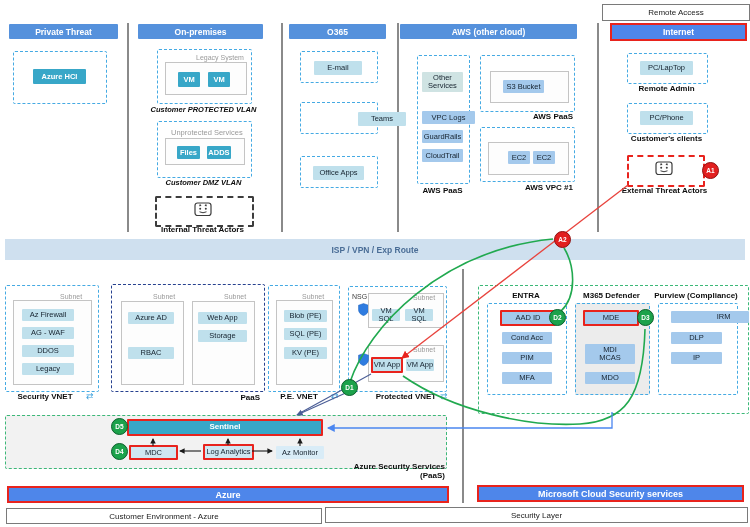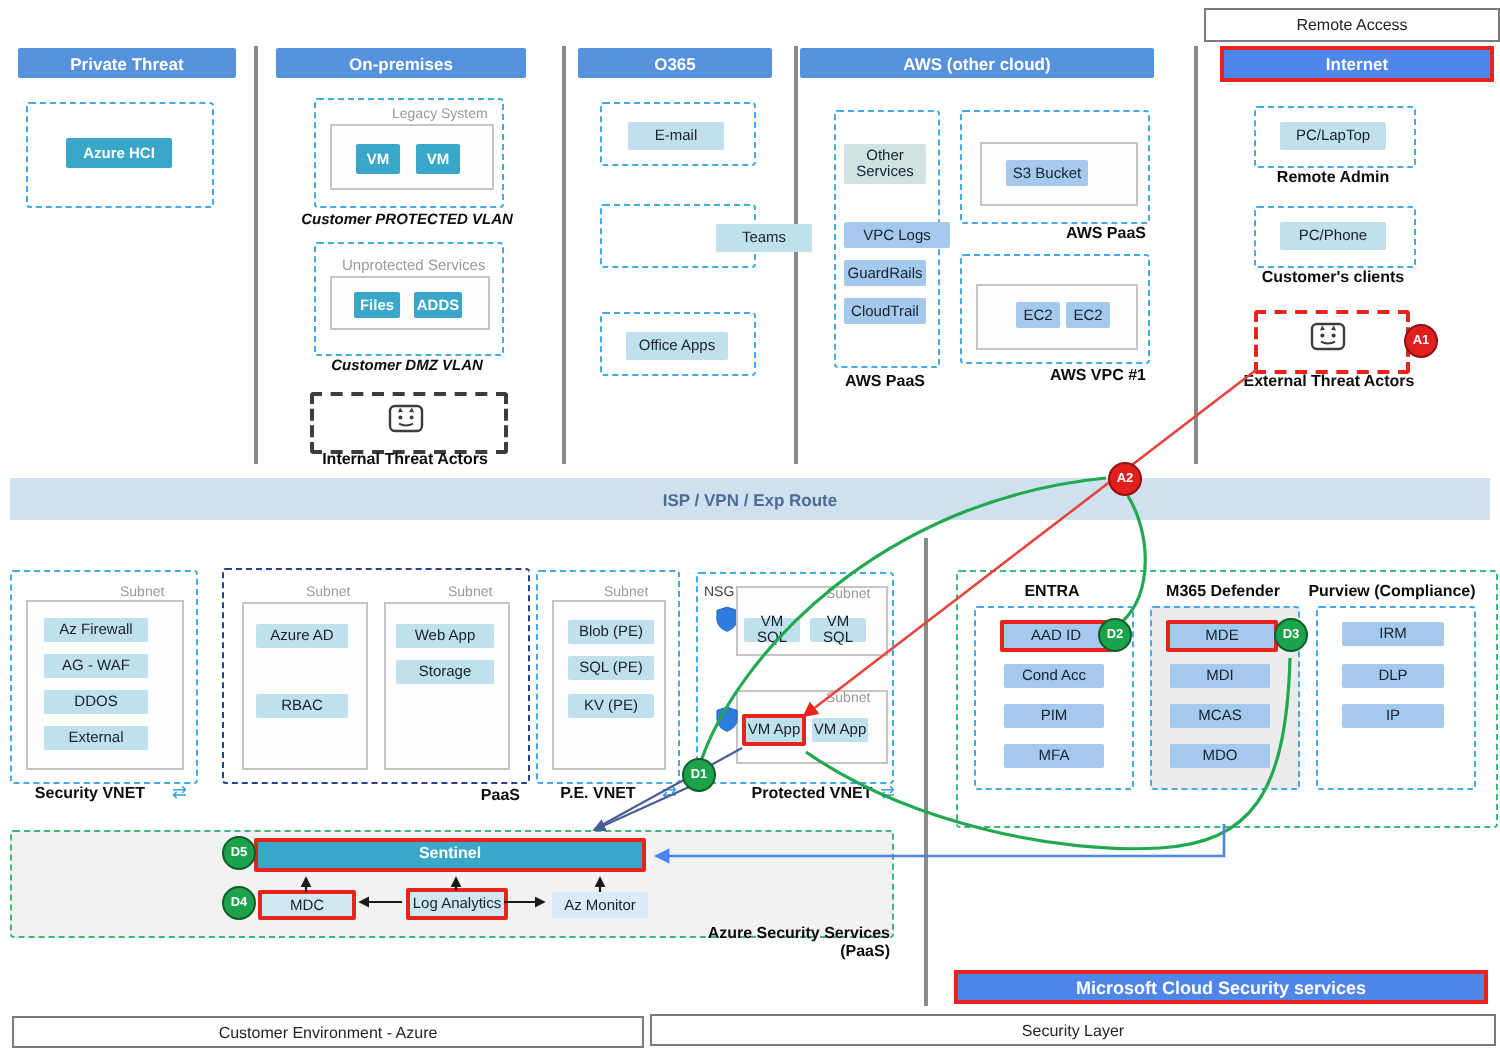--- a/index.html
+++ b/index.html
@@ -128,21 +128,21 @@
   <div class="lbl" style="left:617px;top:186px;width:95px;">External Threat Actors</div>
 
   <div class="ispbar" style="left:5px;top:239px;width:740px;height:21px;">ISP / VPN / Exp Route</div>
 
   <div class="dashblue" style="left:5px;top:285px;width:92px;height:105px;"></div>
   <div class="graybox" style="left:13px;top:300px;width:77px;height:83px;"></div>
   <div class="graylbl" style="left:60px;top:293px;">Subnet</div>
   <div class="btn" style="left:22px;top:309px;width:52px;height:12px;">Az Firewall</div>
   <div class="btn" style="left:22px;top:327px;width:52px;height:12px;">AG - WAF</div>
   <div class="btn" style="left:22px;top:345px;width:52px;height:12px;">DDOS</div>
-  <div class="btn" style="left:22px;top:363px;width:52px;height:12px;">External</div>
+  <div class="btn" style="left:22px;top:363px;width:52px;height:12px;">Legacy</div>
   <div class="lbl" style="left:5px;top:392px;width:80px;">Security VNET</div>
   <span class="arrows" style="left:86px;top:391px;">⇄</span>
 
   <div class="dashnavy" style="left:111px;top:284px;width:152px;height:106px;"></div>
   <div class="graybox" style="left:121px;top:301px;width:61px;height:82px;"></div>
   <div class="graylbl" style="left:153px;top:293px;">Subnet</div>
   <div class="btn" style="left:128px;top:312px;width:46px;height:12px;">Azure AD</div>
   <div class="btn" style="left:128px;top:347px;width:46px;height:12px;">RBAC</div>
   <div class="graybox" style="left:192px;top:301px;width:61px;height:82px;"></div>
   <div class="graylbl" style="left:224px;top:293px;">Subnet</div>
@@ -184,37 +184,38 @@
   <div class="lbl" style="left:650px;top:291px;width:92px;">Purview (Compliance)</div>
 
   <div class="dashblue" style="left:487px;top:303px;width:78px;height:90px;"></div>
   <div class="btn blue redb" style="left:500px;top:310px;width:52px;height:12px;">AAD ID</div>
   <div class="btn blue" style="left:502px;top:332px;width:50px;height:12px;">Cond Acc</div>
   <div class="btn blue" style="left:502px;top:352px;width:50px;height:12px;">PIM</div>
   <div class="btn blue" style="left:502px;top:372px;width:50px;height:12px;text-align:center;">MFA</div>
 
   <div class="dashblue" style="left:575px;top:303px;width:73px;height:90px;background:#ececec;"></div>
   <div class="btn blue redb" style="left:583px;top:310px;width:52px;height:12px;">MDE</div>
-  <div class="btn blue" style="left:585px;top:332px;width:50px;height:12px;">MDI</div>
+  <div class="btn blue" style="left:585px;top:344px;width:50px;height:12px;">MDI</div>
   <div class="btn blue" style="left:585px;top:352px;width:50px;height:12px;">MCAS</div>
   <div class="btn blue" style="left:585px;top:372px;width:50px;height:12px;">MDO</div>
 
   <div class="dashblue" style="left:658px;top:303px;width:78px;height:90px;"></div>
-  <div class="btn blue" style="left:671px;top:311px;width:51px;height:12px;">IRM</div>
+  <div class="btn blue" style="left:671px;top:311px;width:51px;height:12px;padding-left:27px;">IRM</div>
   <div class="btn blue" style="left:671px;top:332px;width:51px;height:12px;">DLP</div>
   <div class="btn blue" style="left:671px;top:352px;width:51px;height:12px;">IP</div>
 
   <div class="dashgreen" style="left:5px;top:415px;width:440px;height:52px;background:#f2f2f2;"></div>
   <div class="btn teal redb" style="left:127px;top:419px;width:192px;height:13px;font-size:8px;">Sentinel</div>
   <div class="btn redb" style="left:129px;top:445px;width:45px;height:11px;background:#cfe7f2;">MDC</div>
   <div class="btn redb" style="left:203px;top:444px;width:47px;height:12px;background:#cfe7f2;">Log Analytics</div>
   <div class="btn lighter" style="left:276px;top:446px;width:48px;height:13px;">Az Monitor</div>
   <div class="lbl" style="left:300px;top:462px;width:145px;text-align:right;">Azure Security Services</div>
   <div class="lbl" style="left:300px;top:471px;width:145px;text-align:right;">(PaaS)</div>
 
+  <div class="bluebar redb" style="left:7px;top:486px;width:438px;height:13px;">Azure</div>
   <div class="bluebar redb" style="left:477px;top:485px;width:263px;height:13px;">Microsoft Cloud Security services</div>
   <div class="whitebar" style="left:6px;top:508px;width:314px;height:14px;">Customer Environment - Azure</div>
   <div class="whitebar" style="left:325px;top:507px;width:421px;height:14px;">Security Layer</div>
 
   <svg class="overlay" width="750" height="527" viewBox="0 0 750 527">
     <defs>
       <marker id="arR" markerWidth="7" markerHeight="7" refX="5.2" refY="3" orient="auto">
           <path d="M0,0L6,3L0,6Z" fill="#e8231d"></path>
         </marker>
       <marker id="arN" markerWidth="7" markerHeight="7" refX="5.2" refY="3" orient="auto">

